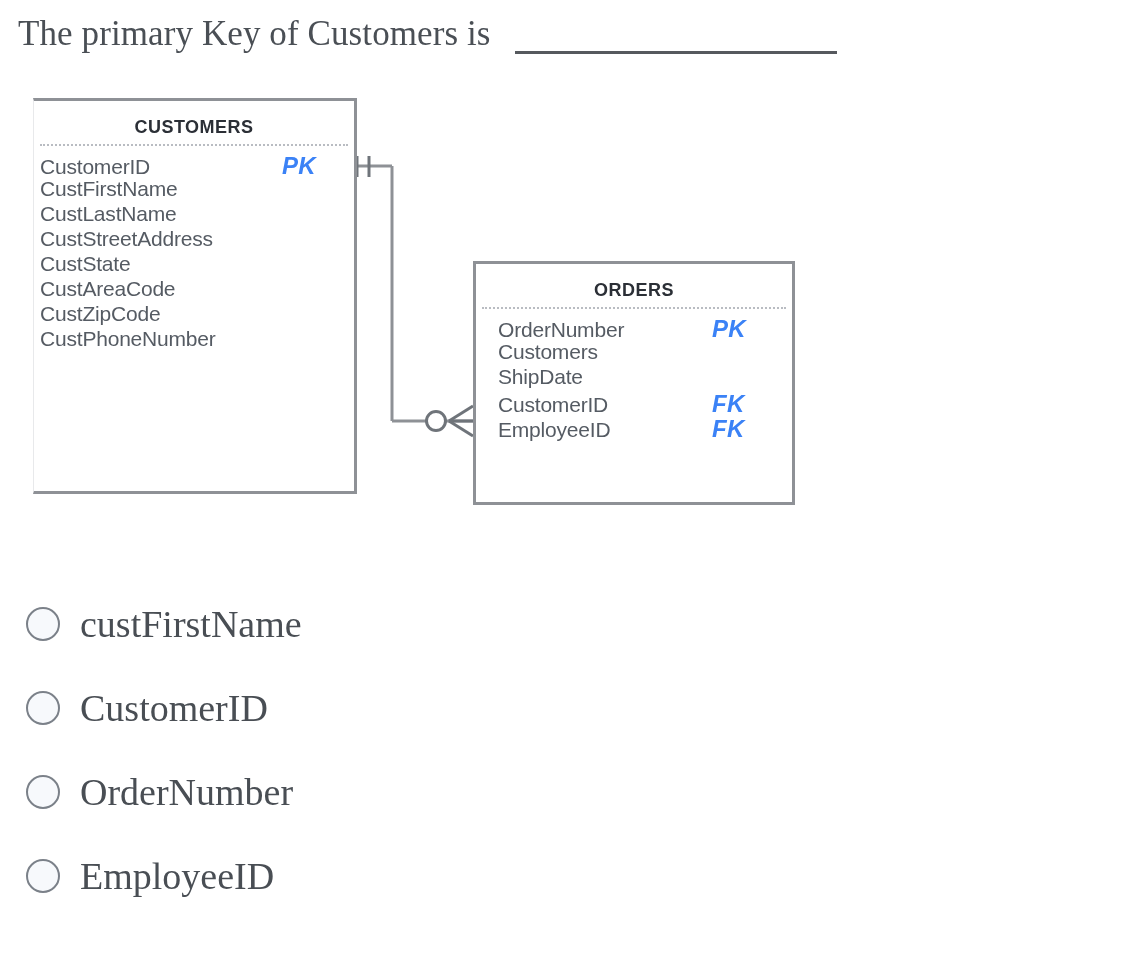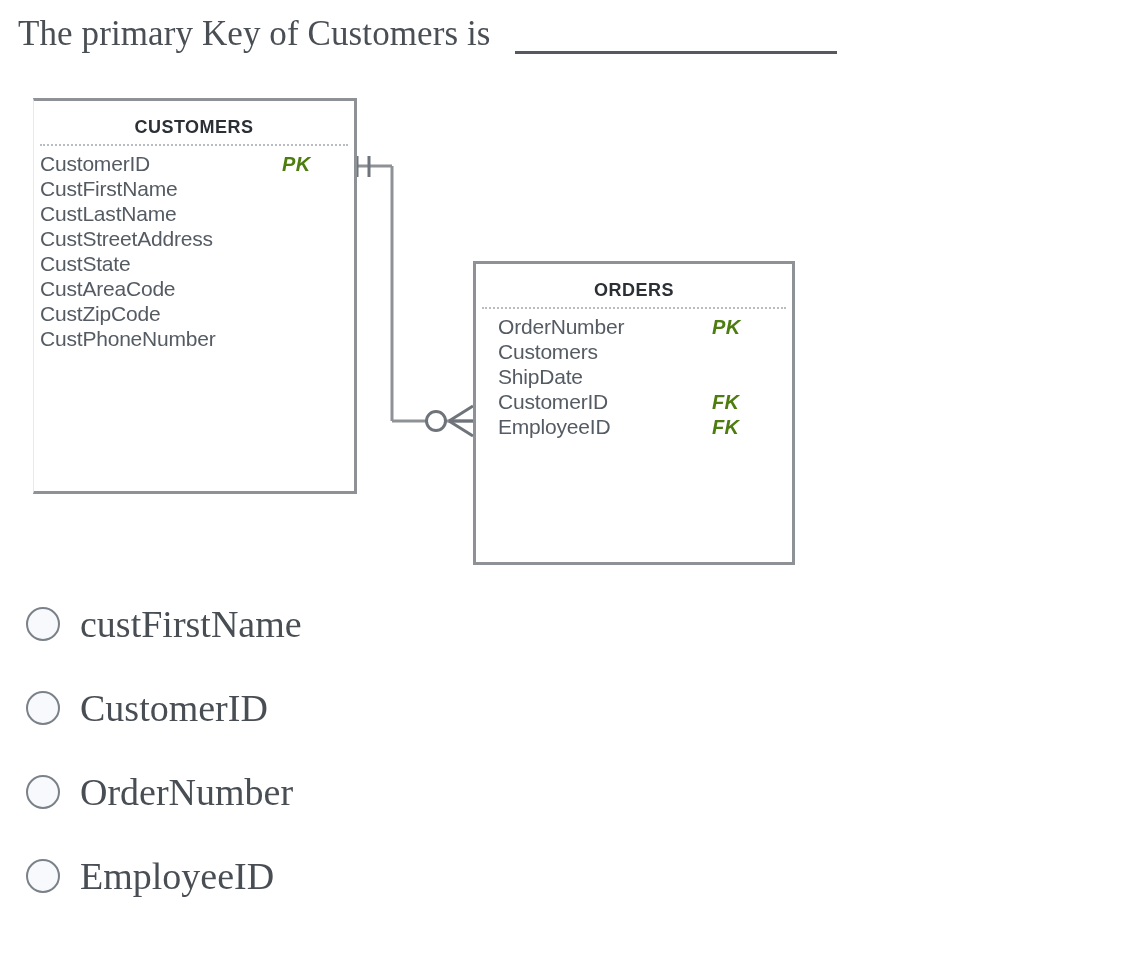--- a/index.html
+++ b/index.html
@@ -104,22 +104,22 @@
   .entity-box .attr-name .star {
     font-size: 15px;
     vertical-align: super;
     line-height: 0;
   }
   .entity-box .attr-key {
     margin-left: auto;
     font-style: italic;
     font-weight: bold;
     font-family: "Liberation Sans", sans-serif;
-    font-size: 20px;
-    color: #4d7c0f;
+    font-size: 24px;
+    color: #3b82f6;
     letter-spacing: 0.3px;
   }
 
   
   #entity-customers {
     left: 22px;
     top: 8px;
     width: 324px;
     height: 396px;
     border-top: 3px solid #8e9196;
@@ -132,21 +132,21 @@
   #entity-customers .attr-key-col {
     width: 66px;
     text-align: left;
   }
 
   
   #entity-orders {
     left: 473px;
     top: 171px;
     width: 322px;
-    height: 304px;
+    height: 244px;
     border: 3px solid #8e9196;
     padding-top: 10px;
   }
   #entity-orders .attr-list {
     padding: 0 6px 0 22px;
   }
   #entity-orders .attr-key {
     width: 74px;
     margin-left: auto;
     text-align: left;

